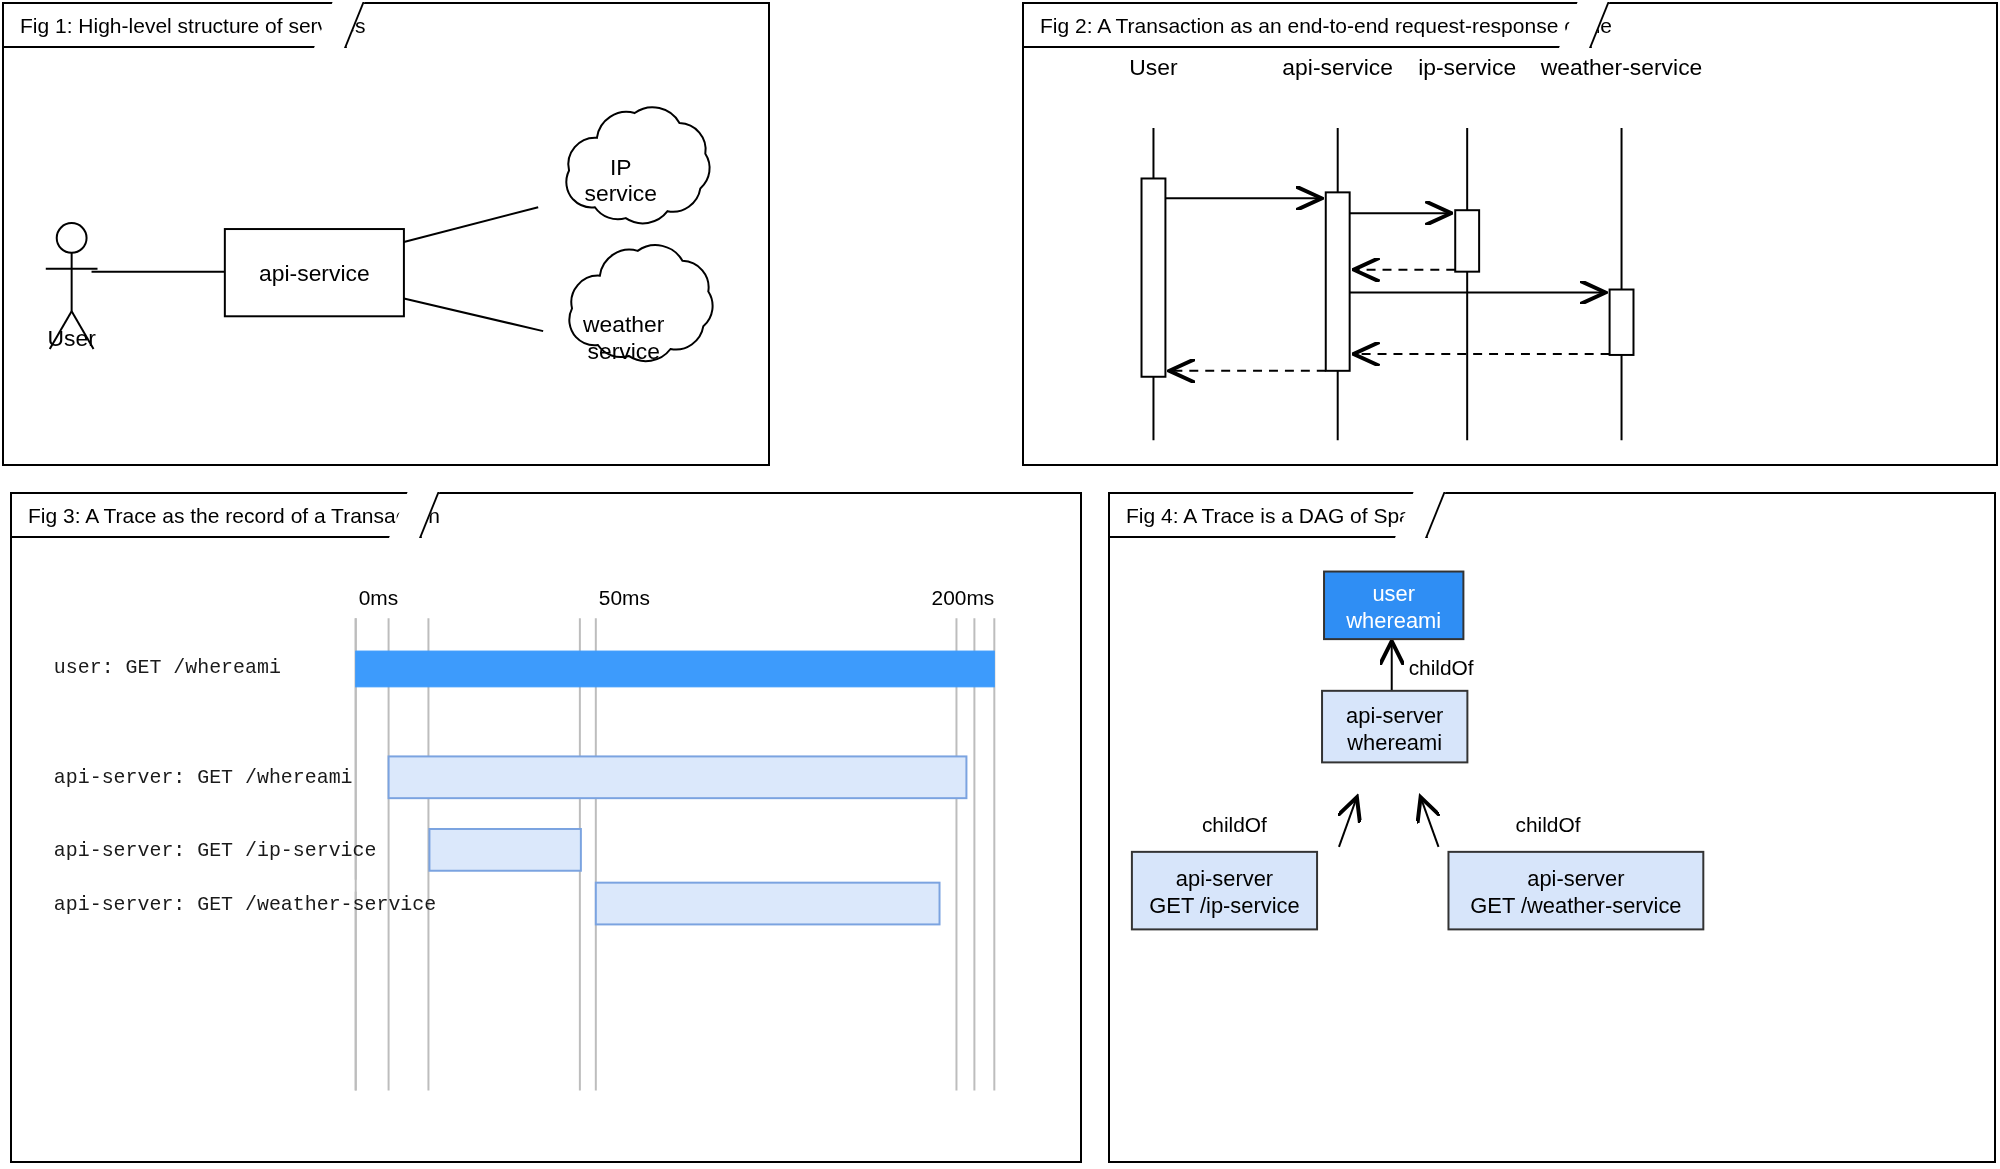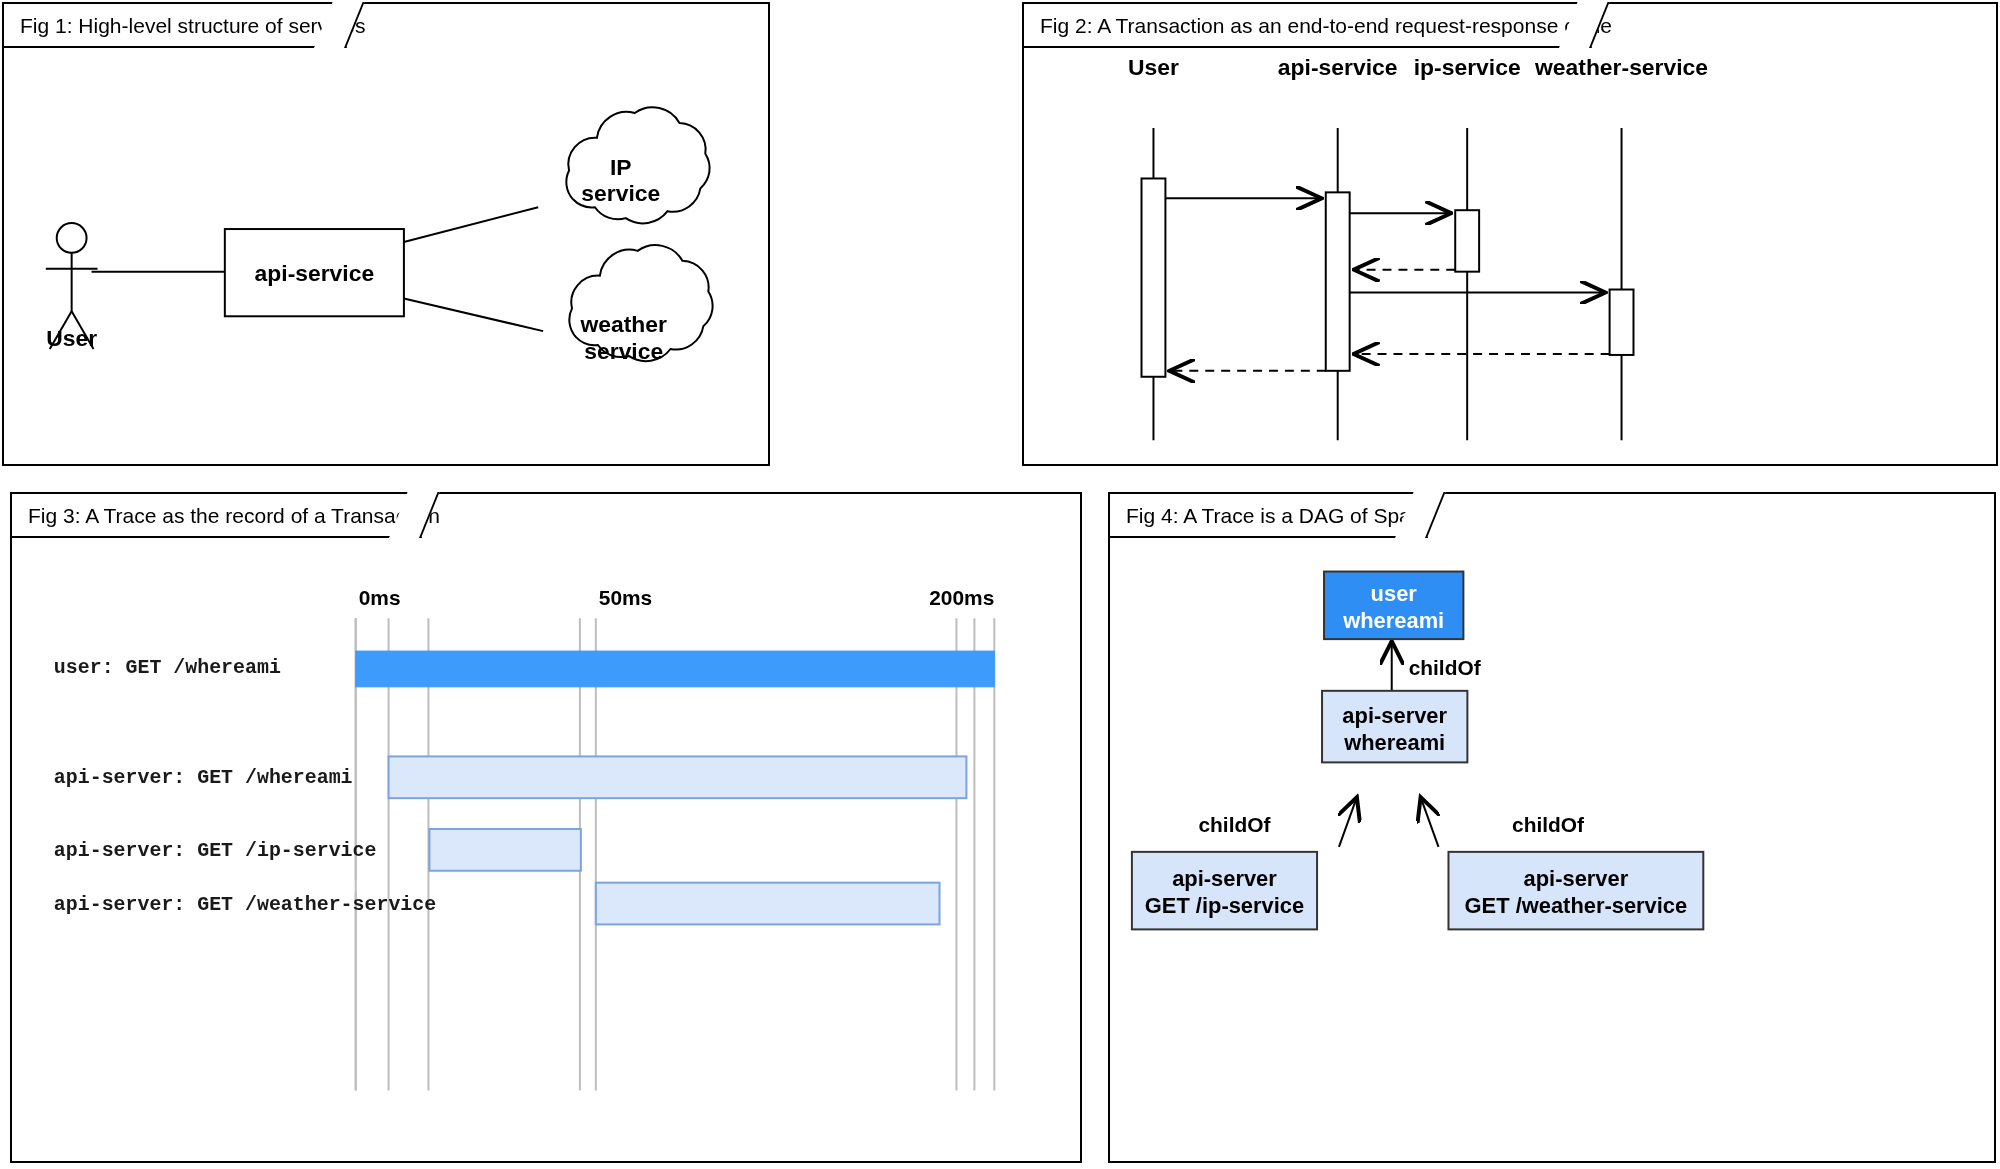--- a/index.html
+++ b/index.html
@@ -10,21 +10,21 @@
   .panel{position:absolute;border:2px solid #000;background:#fff;box-sizing:border-box;}
   .panel-tab{position:absolute;top:-2px;left:-2px;height:46px;background:#fff;
     border:2px solid #000;box-sizing:border-box;display:flex;align-items:center;
     padding:0 34px 0 16px;white-space:nowrap;}
   .panel-tab .tab-text{font-size:21px;line-height:1;color:#000;}
   
   .panel-tab::after{content:"";position:absolute;right:-1px;top:-2px;bottom:-2px;width:30px;
     background:#fff;
     border-right:2px solid #000;
     transform:skewX(-22deg);transform-origin:bottom left;}
-  .panel-body{position:absolute;inset:0;font-weight:bold;}
+  .panel-body{position:absolute;inset:0;}
 
   
   svg.fig{position:absolute;left:0;top:0;width:100%;height:100%;}
 
   
   .gantt-label{font-family:"Liberation Mono","DejaVu Sans Mono",monospace;font-size:20px;fill:#1a1a1a;}
   .axis-label{font-family:"Liberation Sans",sans-serif;font-size:21px;fill:#000;}
   .grid{stroke:#bdbdbd;stroke-width:2;}
   .bar-root{fill:#3d9bfc;stroke:#3d9bfc;stroke-width:1;}
   .bar-child{fill:#dbe8fb;stroke:#7ba3e0;stroke-width:2;}

